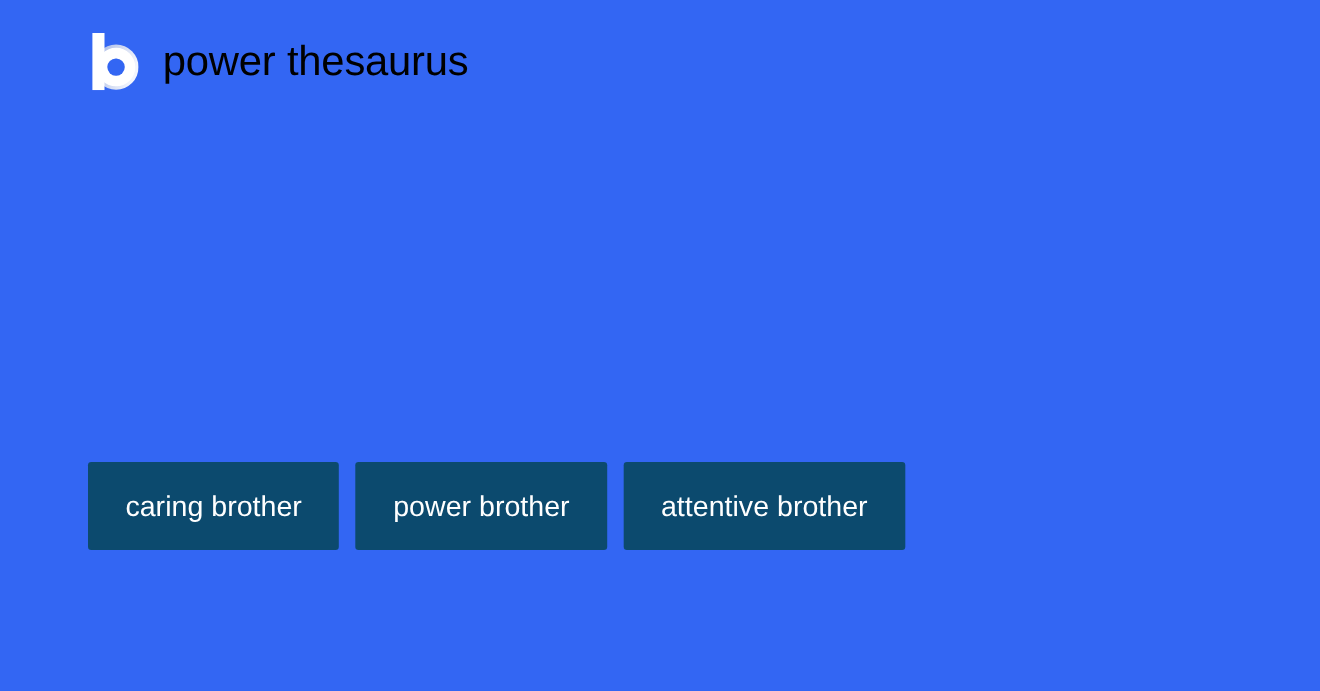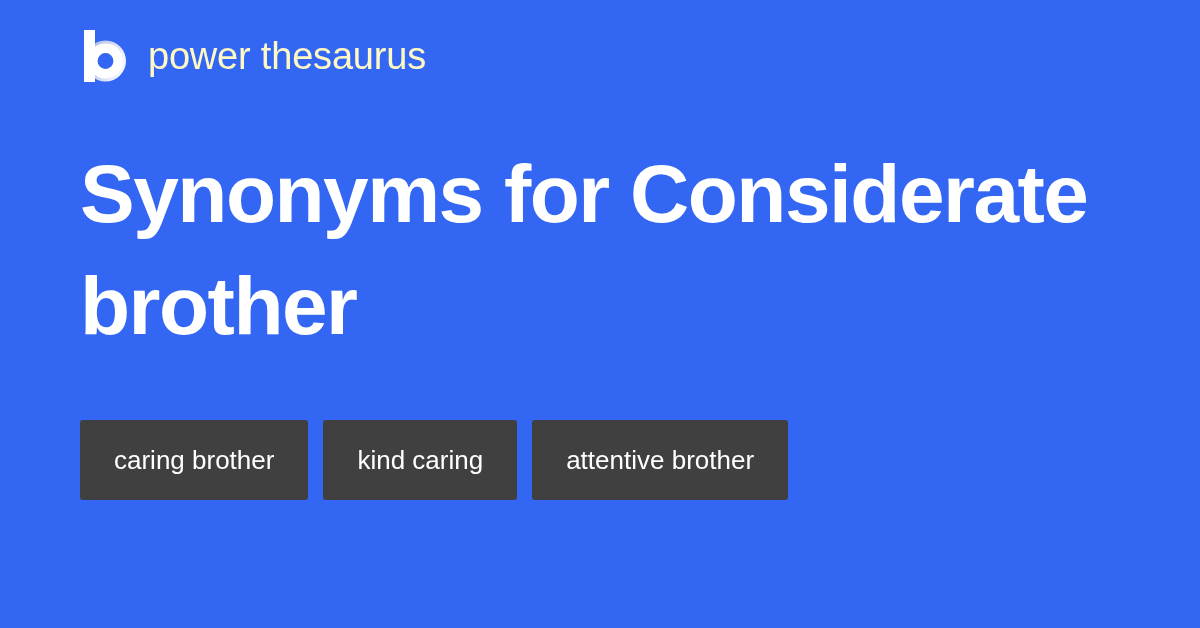--- a/index.html
+++ b/index.html
@@ -35,21 +35,21 @@
 
   .brand-logo {
     width: 46px;
     height: 52px;
     display: block;
     flex: 0 0 auto;
   }
 
   .brand-name {
     margin-left: 22px;
-    color: #fef9c3;
+    color: #000000;
     font-size: 38px;
     line-height: 44px;
     font-weight: 400;
     letter-spacing: -0.2px;
     white-space: nowrap;
     font-family: "Liberation Sans", sans-serif;
   }
 
   
   .headline {
@@ -71,21 +71,21 @@
     position: absolute;
     left: 80px;
     top: 420px;
     width: 1050px;
     display: flex;
     flex-wrap: wrap;
     gap: 16px 15px;
   }
 
   .chip {
-    background: #404040;
+    background: #0c4a6e;
     color: #ffffff;
     font-size: 26px;
     line-height: 30px;
     font-weight: 400;
     padding: 0 34px;
     height: 80px;
     display: flex;
     align-items: center;
     justify-content: center;
     box-sizing: border-box;
@@ -117,21 +117,20 @@
         <rect x="4" y="0" width="11" height="52" fill="#ffffff"></rect>
 
         <path d="M25.5 13.5a17.5 17.5 0 1 0 0 35 17.5 17.5 0 0 0 0-35zm0 9.6a7.9 7.9 0 1 1 0 15.8 7.9 7.9 0 0 1 0-15.8z" fill="#ffffff"></path>
 
         <circle cx="25.5" cy="31" r="7.9" fill="#3366f3"></circle>
       </svg>
     </span>
     <span class="brand-name">power thesaurus</span>
   </div>
 
-  <h1 class="headline">Synonyms for Considerate brother</h1>
 
   <div class="chips">
     <button class="chip">caring brother</button>
-    <button class="chip">kind caring</button>
+    <button class="chip">power brother</button>
     <button class="chip">attentive brother</button>
   </div>
 
 </div>
 
 </body></html>

